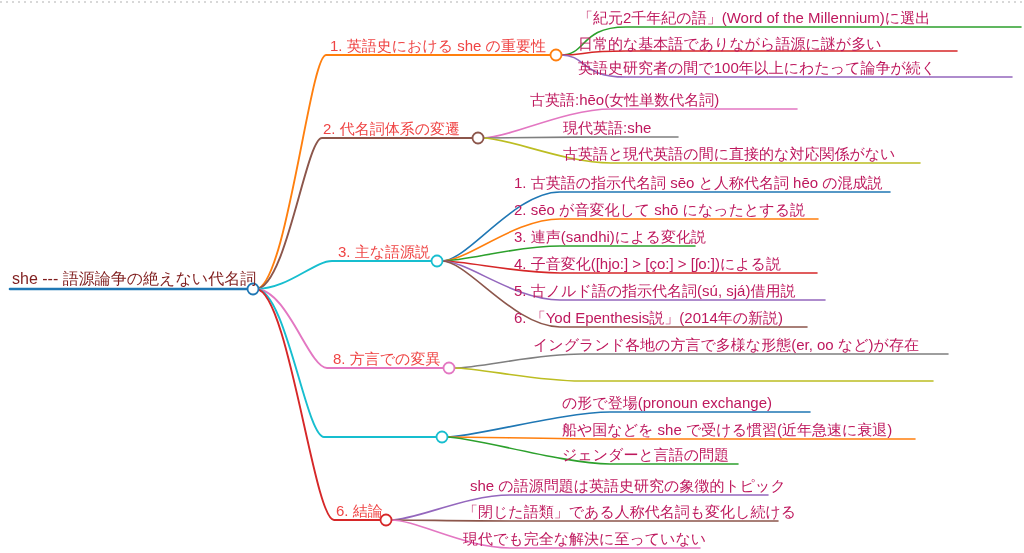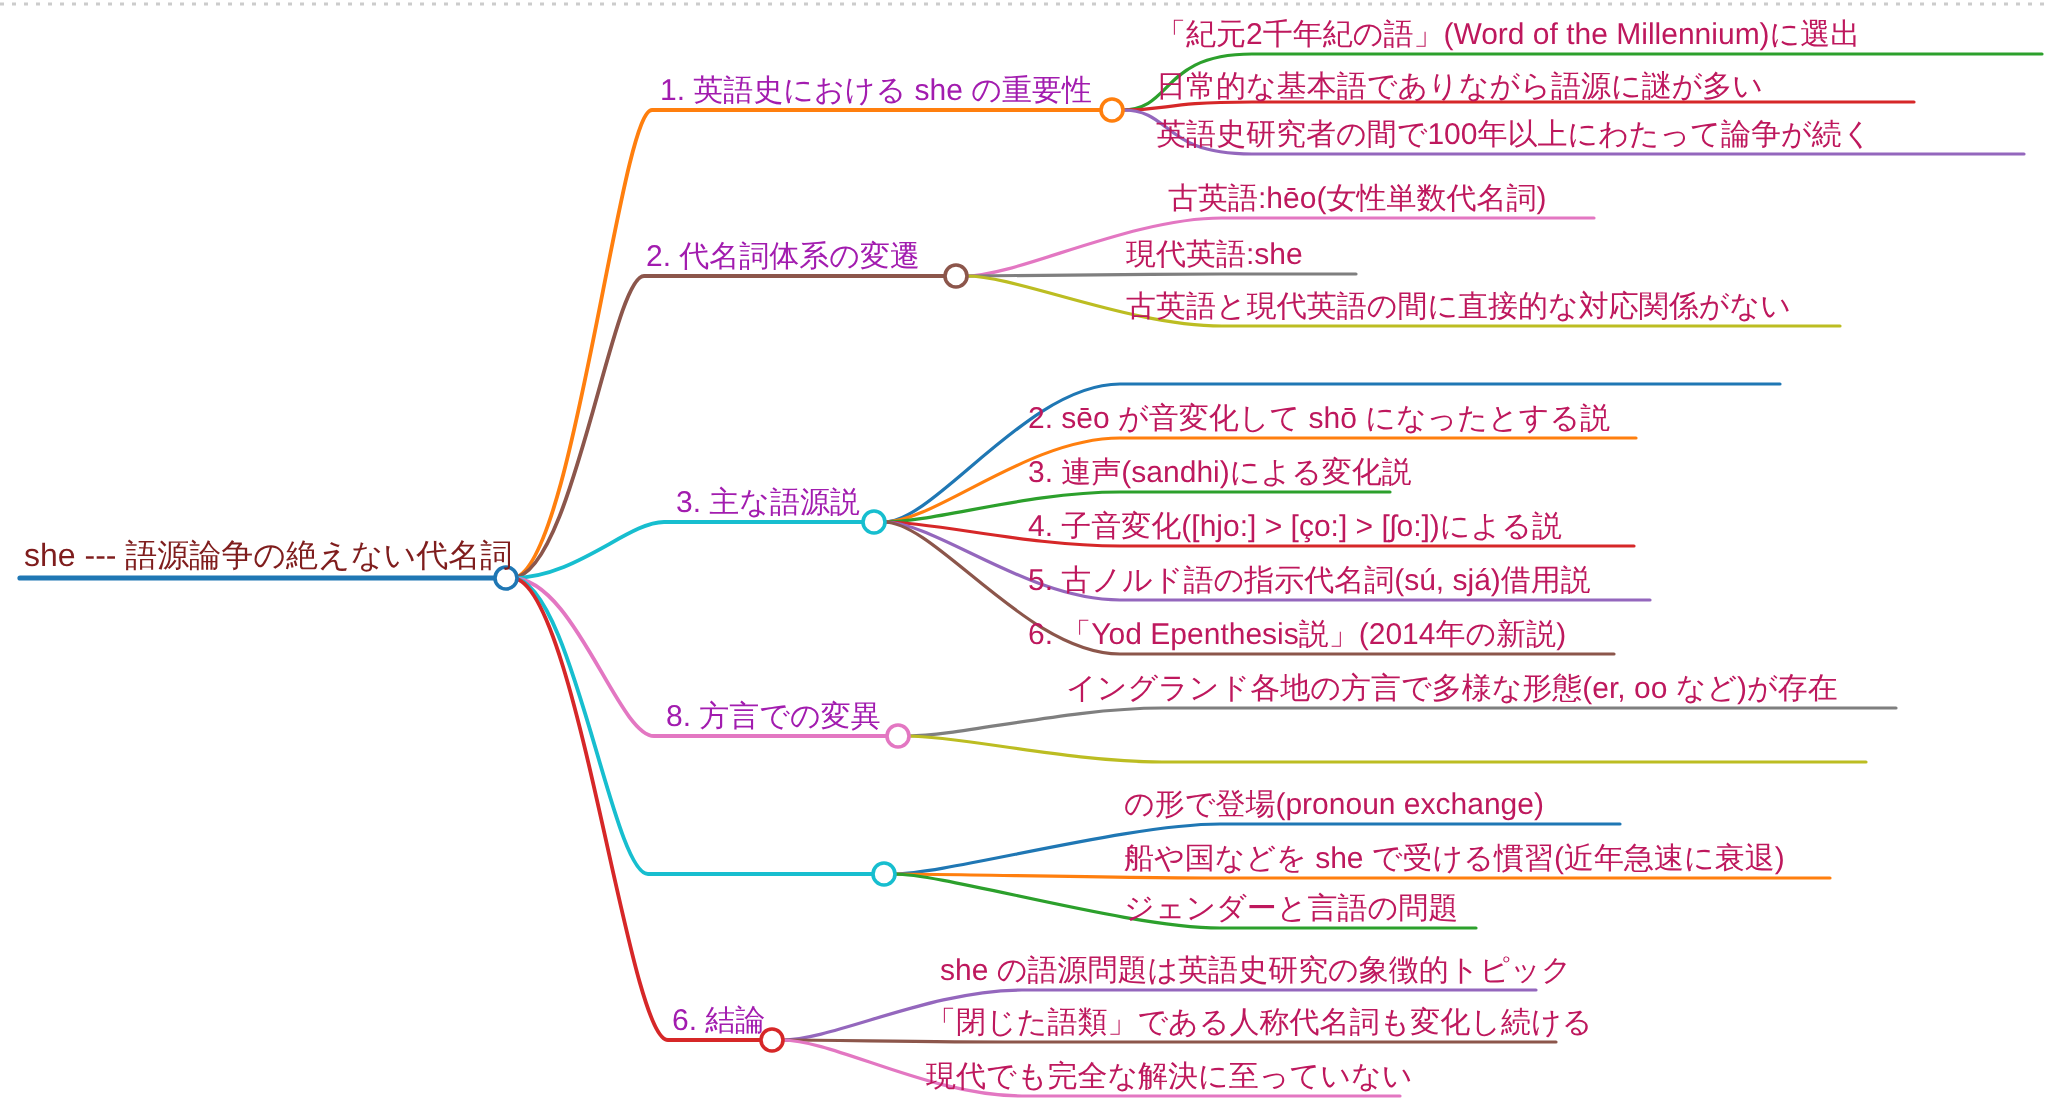--- a/index.html
+++ b/index.html
@@ -8,21 +8,21 @@
     font-family:"Liberation Sans","DejaVu Sans",sans-serif;
     position:relative;
   }
   #canvas{position:absolute;left:0;top:0;width:1024px;height:553px;}
   svg#links{position:absolute;left:0;top:0;}
   .node{
     position:absolute;white-space:nowrap;color:#be185d;
     font-size:15px;line-height:18px;cursor:pointer;
   }
   .node.root{font-size:16px;line-height:19px;color:#7f1d1d;}
-  .node.branch{color:#a21caf;}
+  .node.branch{color:#ef4444;}
   path.link{fill:none;stroke-linecap:round;}
   path.branch-link{stroke-width:1.9;}
   path.leaf-link{stroke-width:1.6;}
   path.root-line{stroke-width:2.6;}
   circle.toggle{fill:#ffffff;stroke-width:1.8;cursor:pointer;}
 </style>
 </head>
 <body>
 
 <div id="canvas">
@@ -80,24 +80,25 @@
   <div class="node branch" style="left:330px;top:37px">1. 英語史における she の重要性</div>
   <div class="node branch" style="left:323px;top:120px">2. 代名詞体系の変遷</div>
   <div class="node branch" style="left:338px;top:243px">3. 主な語源説</div>
   <div class="node branch" style="left:333px;top:350px">8. 方言での変異</div>
   <div class="node branch" style="left:336px;top:502px">6. 結論</div>
 
   <div class="node leaf" style="left:578px;top:9px">「紀元2千年紀の語」(Word of the Millennium)に選出</div>
   <div class="node leaf" style="left:578px;top:35px">日常的な基本語でありながら語源に謎が多い</div>
   <div class="node leaf" style="left:578px;top:59px">英語史研究者の間で100年以上にわたって論争が続く</div>
 
-  <div class="node leaf" style="left:584px;top:91px">古英語:hēo(女性単数代名詞)</div>
+  <div class="node leaf" style="left:530px;top:91px">古英語:hēo(女性単数代名詞)</div>
   <div class="node leaf" style="left:563px;top:119px">現代英語:she</div>
   <div class="node leaf" style="left:563px;top:145px">古英語と現代英語の間に直接的な対応関係がない</div>
 
+  <div class="node leaf" style="left:514px;top:174px">1. 古英語の指示代名詞 sēo と人称代名詞 hēo の混成説</div>
   <div class="node leaf" style="left:514px;top:201px">2. sēo が音変化して shō になったとする説</div>
   <div class="node leaf" style="left:514px;top:228px">3. 連声(sandhi)による変化説</div>
   <div class="node leaf" style="left:514px;top:255px">4. 子音変化([hjo:] &gt; [ço:] &gt; [ʃo:])による説</div>
   <div class="node leaf" style="left:514px;top:282px">5. 古ノルド語の指示代名詞(sú, sjá)借用説</div>
   <div class="node leaf" style="left:514px;top:309px">6. 「Yod Epenthesis説」(2014年の新説)</div>
 
   <div class="node leaf" style="left:533px;top:336px">イングランド各地の方言で多様な形態(er, oo など)が存在</div>
 
   <div class="node leaf" style="left:562px;top:394px">の形で登場(pronoun exchange)</div>
   <div class="node leaf" style="left:562px;top:421px">船や国などを she で受ける慣習(近年急速に衰退)</div>

